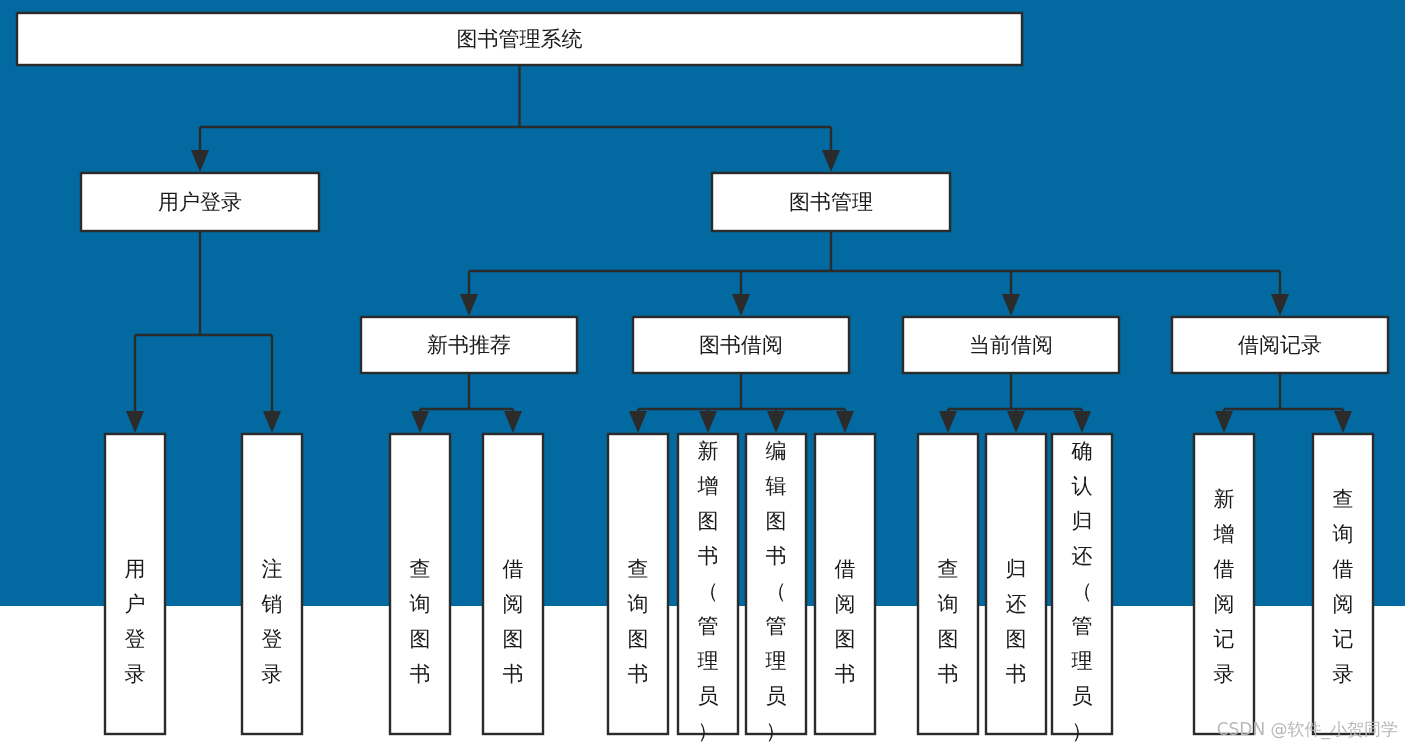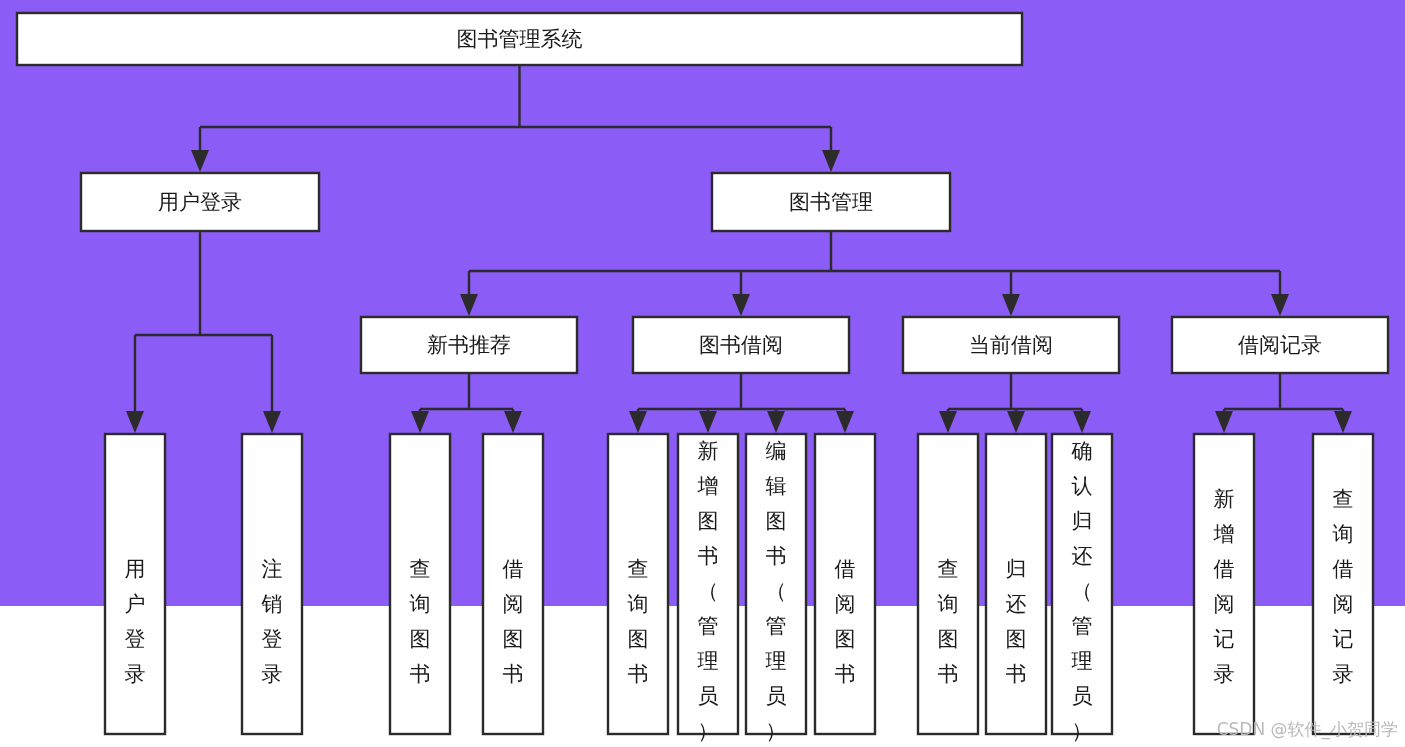--- a/index.html
+++ b/index.html
@@ -11,21 +11,21 @@
   body {
     width: 1405px;
     height: 747px;
     overflow: hidden;
     font-family: "DejaVu Sans", "Liberation Sans", sans-serif;
   }
   #diagram-root {
     position: relative;
     width: 1405px;
     height: 606px;
-    background: #8b5cf6;
+    background: #0369a1;
   }
   svg.diagram-canvas {
     display: block;
     width: 1405px;
     height: 747px;
   }
   .node-box {
     fill: #ffffff;
     stroke: #2b2b2b;
     stroke-width: 2.4;

